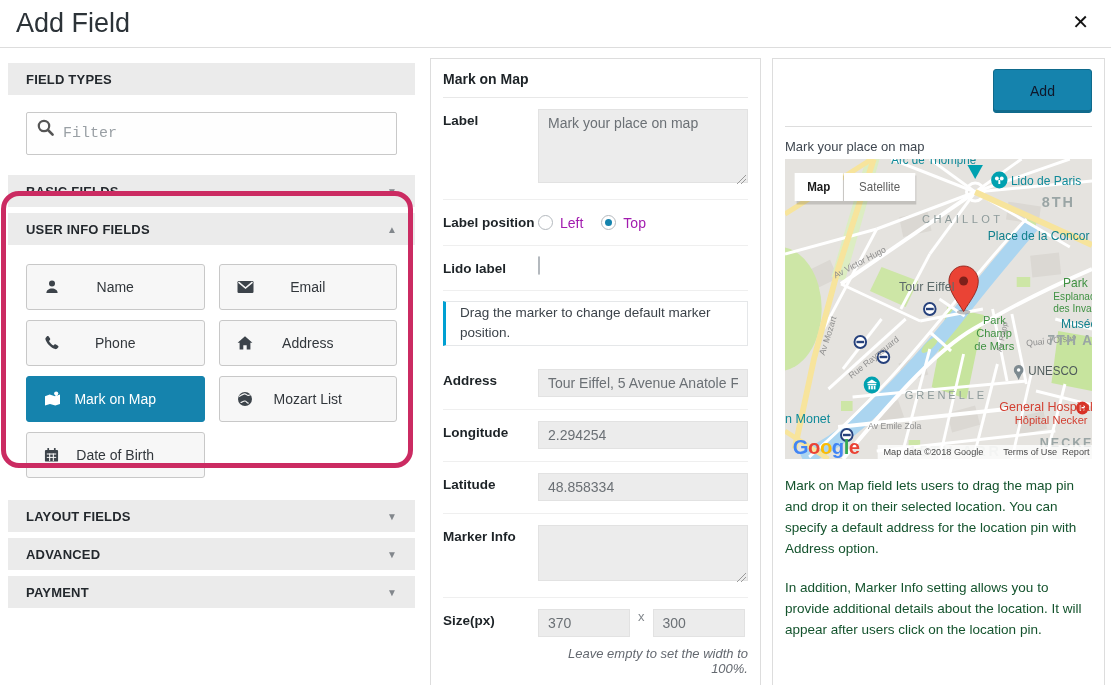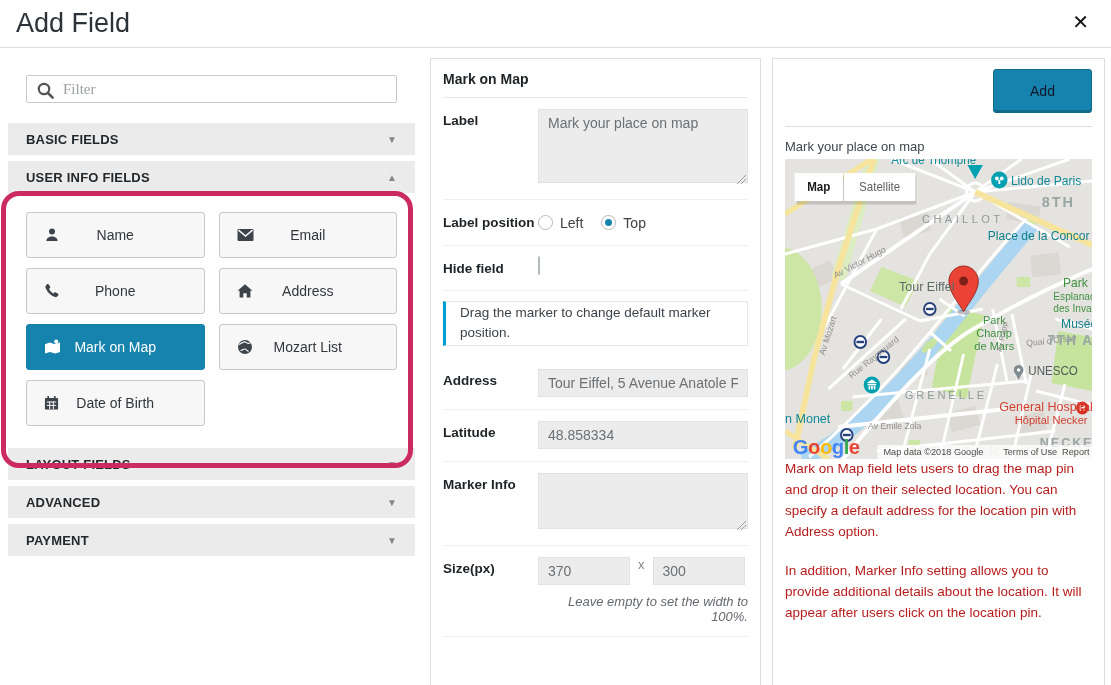--- a/index.html
+++ b/index.html
@@ -32,23 +32,23 @@
   
   .acc-bar{
     height:32px;background:#ebebeb;display:flex;align-items:center;
     padding:0 18px;box-sizing:border-box;cursor:pointer;justify-content:space-between;
   }
   .acc-bar .acc-label{font-size:13px;font-weight:700;color:#23282d;letter-spacing:.2px;}
   .acc-bar .caret{font-size:10px;color:#82878c;}
   .bar-first{margin-top:5px;}
   .filter-wrap{margin:17px 18px 0;position:relative;}
   .filter-input{
-    width:100%;height:28px;box-sizing:border-box;border:1px solid #c9c9c9;border-radius:2px;
+    width:100%;height:43px;box-sizing:border-box;border:1px solid #c9c9c9;border-radius:2px;
     background:#fefefe;padding:0 10px 0 36px;font-size:15px;color:#4d7c0f;
-    font-family:Liberation Serif, serif;outline:none;
+    font-family:Liberation Mono, monospace;outline:none;
   }
   .filter-input::placeholder{color:#9aa0a5;}
   .filter-icon{position:absolute;left:10px;top:6px;}
   .mt20{margin-top:20px;} .mt9{margin-top:9px;} .mt6{margin-top:6px;}
   .fields-body{padding:19px 18px 13px;background:#fff;}
   .fields-grid{display:grid;grid-template-columns:1fr 1fr;column-gap:14px;row-gap:10px;}
   .field-btn{
     position:relative;height:44px;border:1px solid #c8c8c8;border-radius:3px;background:#f7f7f7;
     display:flex;align-items:center;justify-content:center;cursor:pointer;
     font-size:14px;color:#32373c;
@@ -75,21 +75,21 @@
   }
   .gtext{height:74px;resize:none;}
   .gtext.small{height:56px;}
   .ta-wrap{position:relative;}
   .ta-wrap::after{
     content:"";position:absolute;right:2px;bottom:3px;width:9px;height:9px;pointer-events:none;
     background:linear-gradient(135deg,transparent 0 45%,#9a9a9a 45% 52%,transparent 52% 68%,#9a9a9a 68% 75%,transparent 75%);
   }
   .ginput{height:28px;}
   .radio-row{display:flex;align-items:center;gap:18px;padding-top:2px;}
-  .radio{display:flex;align-items:center;gap:7px;font-size:14px;color:#404040;cursor:pointer;}
+  .radio{display:flex;align-items:center;gap:7px;font-size:14px;color:#a21caf;cursor:pointer;}
   .rdot{width:15px;height:15px;border-radius:50%;border:1px solid #b4b9be;background:#fff;box-sizing:border-box;position:relative;}
   .radio.sel .rdot::after{
     content:"";position:absolute;left:3px;top:3px;width:7px;height:7px;border-radius:50%;background:var(--accent,#1583ad);
   }
   .checkbox{width:16px;height:16px;border:1px solid #b4b9be;border-radius:2px;background:#fff;box-sizing:border-box;cursor:pointer;}
   .note-box{
     margin:10px 0 12px;border:1px solid #e5e7e9;border-left:3px solid var(--note,#00a0d2);
     padding:1px 14px;font-size:13.5px;color:#3c434a;line-height:1.5;background:#fff;
   }
   .size-ctrl{display:flex;align-items:flex-start;gap:8px;}
@@ -99,32 +99,35 @@
   
   .add-row{display:flex;justify-content:flex-end;padding-bottom:13px;border-bottom:1px solid #ddd;}
   .add-btn{
     width:99px;height:44px;background:var(--accent,#1583ad);color:#0f172a;font-size:14px;font-family:inherit;
     border:1px solid #0f6a8c;border-radius:3px;box-shadow:inset 0 -2px 0 rgba(0,0,0,.18);cursor:pointer;
   }
   .preview-label{margin:12px 0 5px;font-size:13px;color:#3f4750;}
   .map-frame{width:307px;height:300px;position:relative;cursor:grab;}
   .map-frame svg{display:block;}
   .map-frame text{font-family:"Liberation Sans","DejaVu Sans",sans-serif;}
-  .preview-desc{font-size:13.5px;color:#b91c1c;line-height:1.55;}
+  .preview-desc{margin-top:17px;font-size:13.5px;color:#14532d;line-height:1.55;}
   .preview-desc p{margin:0 0 18px;}
 </style>
 </head>
 <body>
 
 <div class="modal-header">
   <div class="modal-title">Add Field</div>
   <div class="close-btn">✕</div>
 </div>
 
 <aside class="sidebar">
+  <div class="acc-bar bar-first">
+    <span class="acc-label">FIELD TYPES</span>
+  </div>
 
   <div class="filter-wrap">
     <span class="filter-icon">
       <svg width="19" height="19" viewBox="0 0 19 19">
           <circle cx="8" cy="8" r="5.2" fill="none" stroke="#555" stroke-width="2.2"></circle>
           <line x1="12" y1="12" x2="16.6" y2="16.6" stroke="#555" stroke-width="2.6" stroke-linecap="round"></line>
         </svg>
     </span>
     <input class="filter-input" type="text" placeholder="Filter" style="">
   </div>
@@ -248,33 +251,39 @@
         <span>Left</span>
       </span>
       <span class="radio sel">
         <span class="rdot"></span>
         <span>Top</span>
       </span>
     </div>
   </div>
 
   <div class="srow">
-    <div class="slabel">Hide field</div>
+    <div class="slabel">Lido label</div>
     <div class="sctrl"><span class="checkbox"></span></div>
   </div>
 
   <div class="note-box">Drag the marker to change default marker position.</div>
 
   <div class="srow">
     <div class="slabel">Address</div>
     <div class="sctrl">
       <input class="ginput" type="text" value="Tour Eiffel, 5 Avenue Anatole France" style="">
     </div>
   </div>
 
+  <div class="srow">
+    <div class="slabel">Longitude</div>
+    <div class="sctrl">
+      <input class="ginput" type="text" value="2.294254" style="">
+    </div>
+  </div>
 
   <div class="srow">
     <div class="slabel">Latitude</div>
     <div class="sctrl">
       <input class="ginput" type="text" value="48.858334" style="">
     </div>
   </div>
 
   <div class="srow">
     <div class="slabel">Marker Info</div>

